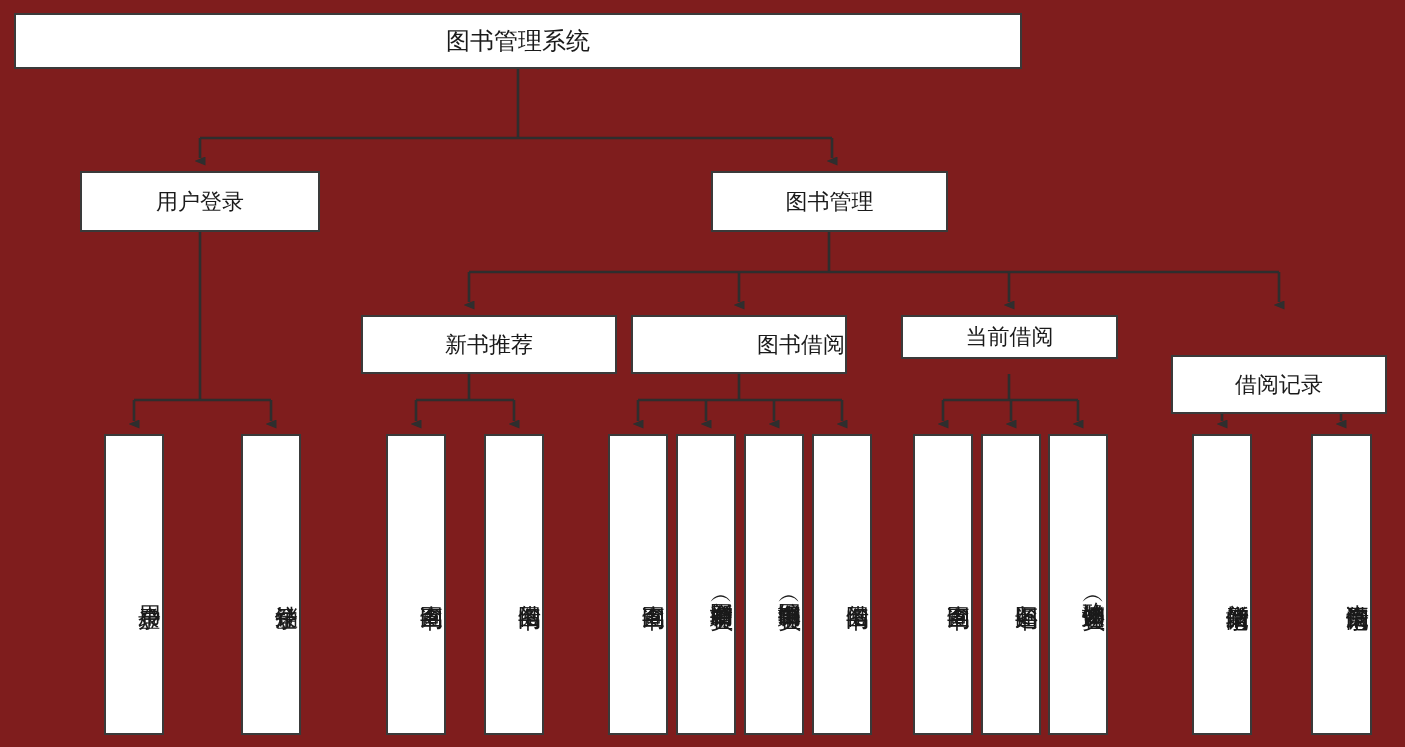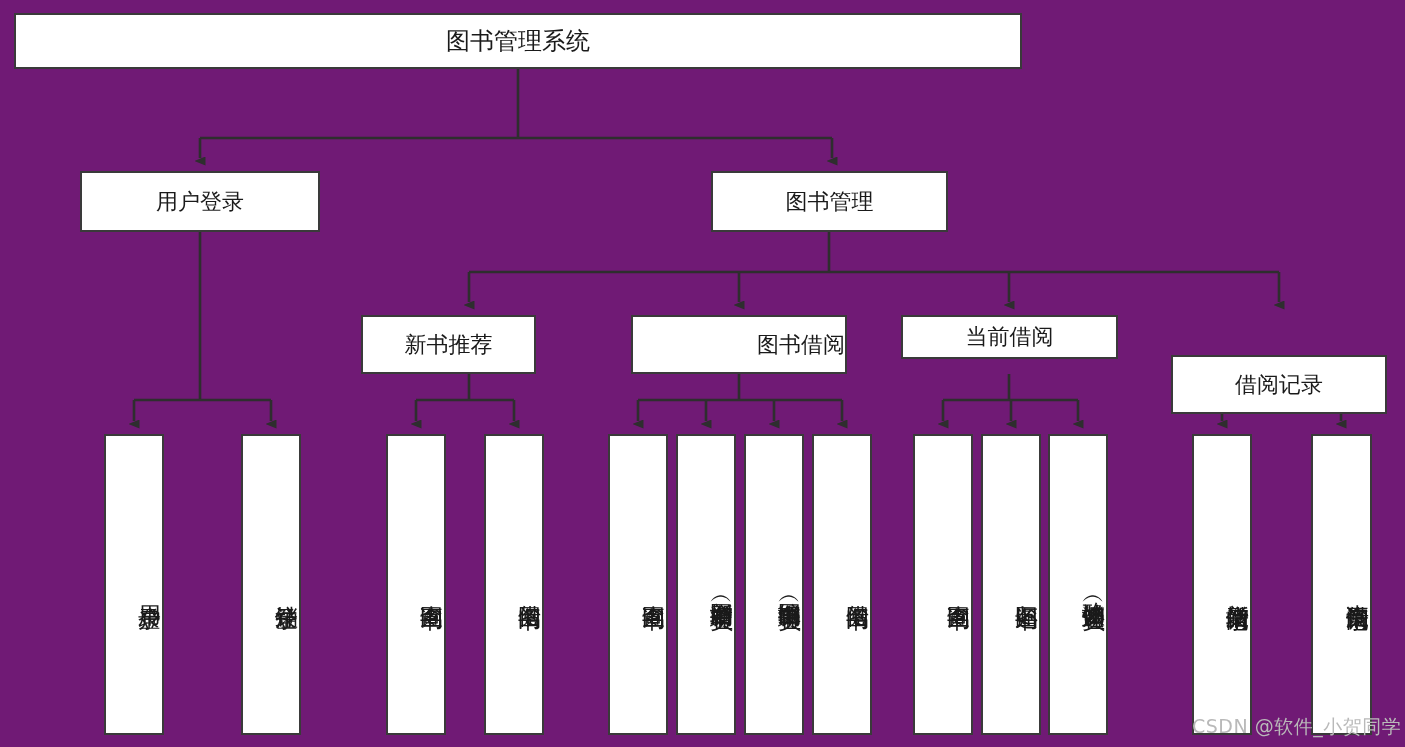--- a/index.html
+++ b/index.html
@@ -7,21 +7,21 @@
     padding: 0;
     background: #ffffff;
   }
   body {
     font-family: "DejaVu Sans", "Liberation Sans", sans-serif;
   }
   #canvas {
     position: relative;
     width: 1405px;
     height: 747px;
-    background: #701a75;
+    background: #7f1d1d;
     overflow: hidden;
   }
   .node {
     position: absolute;
     box-sizing: border-box;
     border: 2px solid #3a3a3a;
     background: #ffffff;
     display: flex;
     align-items: center;
     justify-content: center;
@@ -130,21 +130,21 @@
     <span>图书管理系统</span>
   </div>
 
   <div class="node lvl1" style="left: 80px; top: 171px; width: 240px; height: 61px;">
     <span>用户登录</span>
   </div>
   <div class="node lvl1" style="left: 711px; top: 171px; width: 237px; height: 61px; text-align: right;">
     <span>图书管理</span>
   </div>
 
-  <div class="node lvl2" style="left: 361px; top: 315px; width: 175px; height: 59px;">
+  <div class="node lvl2" style="left: 361px; top: 315px; width: 256px; height: 59px;">
     <span>新书推荐</span>
   </div>
   <div class="node lvl2" style="left: 631px; top: 315px; width: 216px; height: 59px; justify-content: flex-end;">
     <span>图书借阅</span>
   </div>
   <div class="node lvl2" style="left: 901px; top: 315px; width: 217px; height: 44px;">
     <span>当前借阅</span>
   </div>
   <div class="node lvl2" style="left: 1171px; top: 315px; width: 216px; height: 59px; margin-top: 40px;">
     <span>借阅记录</span>
@@ -183,15 +183,14 @@
   <div class="node leaf" style="left: 1048px; top: 434px; width: 60px; height: 301px;">
     <span class="leaf-text">确认归还（管理员）</span>
   </div>
   <div class="node leaf" style="left: 1192px; top: 434px; width: 60px; height: 301px;">
     <span class="leaf-text">新增借阅记录</span>
   </div>
   <div class="node leaf" style="left: 1311px; top: 434px; width: 61px; height: 301px;">
     <span class="leaf-text">查询借阅记录</span>
   </div>
 
-  <div class="watermark">CSDN @软件_小贺同学</div>
 
 </div>
 
 </body></html>

